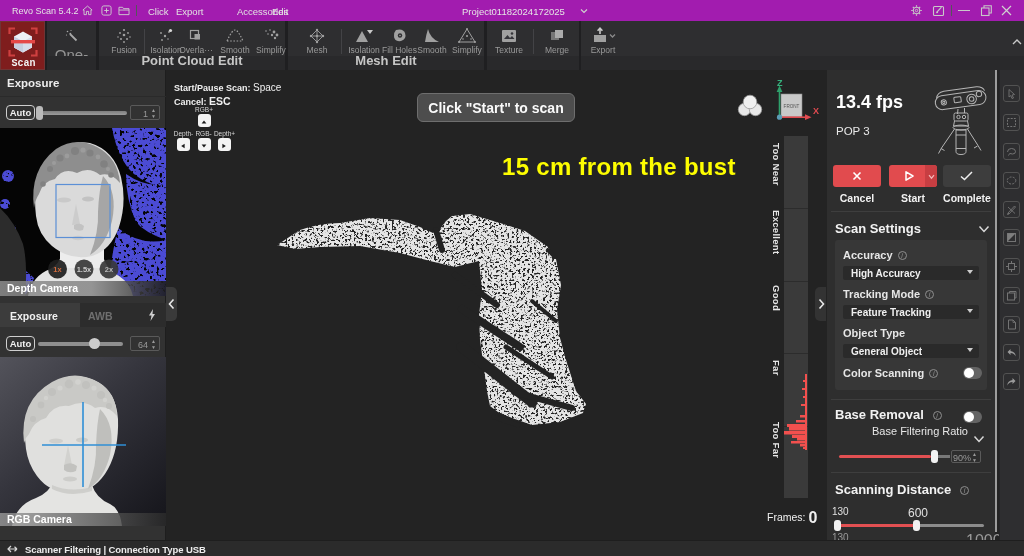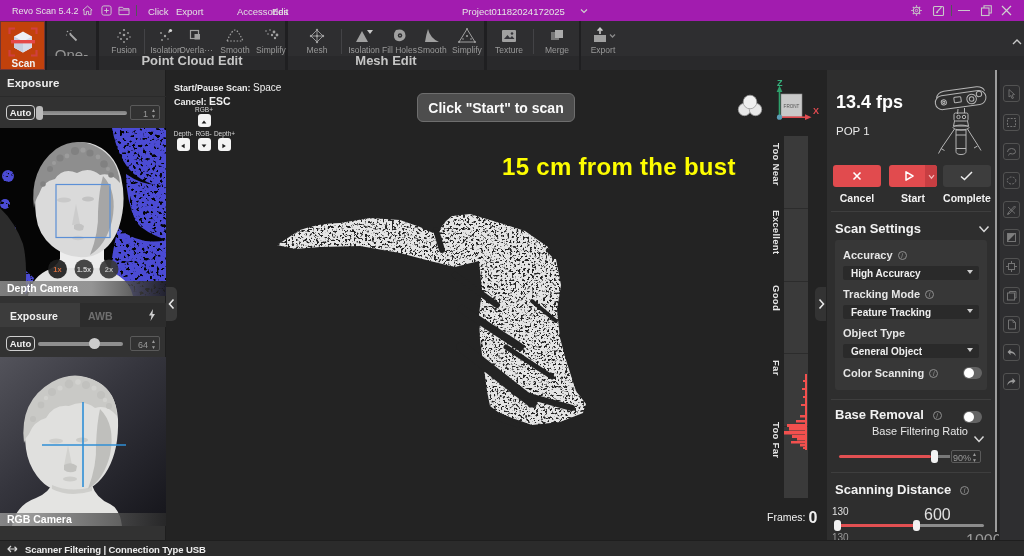--- a/index.html
+++ b/index.html
@@ -96,21 +96,21 @@
         <rect x="1.5" y="4" width="7.5" height="7.5" fill="none" stroke="#c8c8c8" stroke-width="1.1"></rect>
         <path d="M4 4 V1.8 H11.3 V9 H9" fill="none" stroke="#c8c8c8" stroke-width="1.1"></path>
       </svg>
   <svg class="abs" style="left:1000px; top:4px;" width="13" height="13" viewBox="0 0 13 13">
         <path d="M2 2 L11 11 M11 2 L2 11" stroke="#d0d0d0" stroke-width="1.2"></path>
       </svg>
 </div>
 
 <div id="toolbar">
 
-  <div class="abs" style="left:0; top:0; width:45px; height:49px; background:#c2410c; border:1px solid #703434;">
+  <div class="abs" style="left:0; top:0; width:45px; height:49px; background:#7f1d1d; border:1px solid #703434;font-family:Liberation Mono, monospace;">
     <svg class="abs" style="left:7px; top:5px;" width="30" height="30" viewBox="0 0 30 30">
       <g stroke="#cf4040" stroke-width="2.2" fill="none">
         <path d="M1.5 7 V1.5 H7"></path>
             <path d="M23 1.5 H28.5 V7"></path>
             <path d="M28.5 23 V28.5 H23"></path>
             <path d="M7 28.5 H1.5 V23"></path>
       </g>
       <path d="M15 4.5 L24 9.5 V20.5 L15 25.5 L6 20.5 V9.5 Z" fill="#eef0f6"></path>
       <path d="M6 9.5 L15 14.5 L24 9.5 V20.5 L15 25.5 L6 20.5 Z" fill="#d7dcea"></path>
       <path d="M15 14.5 V25.5 L6 20.5 V9.5 Z" fill="#c7cedf"></path>
@@ -565,21 +565,21 @@
 
   <div class="abs" style="left:815px; top:287px; width:11px; height:34px; background:#333333; border-radius:5px 0 0 5px;">
     <svg class="abs" style="left:3px; top:11px;" width="7" height="12" viewBox="0 0 7 12">
           <path d="M1.5 1.5 L5.5 6 L1.5 10.5" fill="none" stroke="#e8e8e8" stroke-width="1.6"></path>
         </svg>
   </div>
 </div>
 
 <div id="rightpanel">
   <div class="abs" style="left:9px; top:22px; font-size:18px; font-weight:bold; color:#ffffff;">13.4 fps</div>
-  <div class="abs" style="left:9px; top:55px; font-size:11.5px; color:#e8e8e8;">POP 1</div>
+  <div class="abs" style="left:9px; top:55px; font-size:11.5px; color:#e8e8e8;">POP 3</div>
 
   <svg class="abs" style="left:101px; top:12px;" width="64" height="78" viewBox="0 0 64 78">
     <g stroke="#b5b5b5" stroke-width="1" fill="none" stroke-linejoin="round">
       <g transform="rotate(-8 33 17)">
         <rect x="7" y="11" width="51" height="14" rx="7"></rect>
         <path d="M9 13 Q10 7.5 17 7 L50 7 Q56 7.5 57.5 12"></path>
         <circle cx="15.5" cy="18" r="2.6"></circle>
             <circle cx="15.5" cy="18" r="1.1"></circle>
         <rect x="26" y="14.5" width="7" height="5.5" rx="1"></rect>
         <circle cx="43.5" cy="18.5" r="4.8"></circle>
@@ -666,21 +666,21 @@
   <div class="spin" style="left:124px; top:380px; width:30px; height:13px;">
         <span class="v" style="top:1.5px; right:9px;">90%</span>
         <span class="ar" style="top:1px;">▲</span>
         <span class="ar" style="top:7px;">▼</span>
       </div>
 
   <div class="rp-sep" style="left:4px; top:402px;"></div>
 
   <div class="rhead" style="left:8px; top:412px;">Scanning Distance <span class="info">i</span></div>
   <div class="abs" style="left:5px; top:436px; font-size:10px; color:#e0e0e0;">130</div>
-  <div class="abs" style="left:81px; top:436px; font-size:16px; color:#e0e0e0;margin-left:16px;">600</div>
+  <div class="abs" style="left:81px; top:436px; font-size:12px; color:#e0e0e0;">600</div>
   <div class="abs" style="left:9px; top:454px; width:148px; height:3px; background:#8c8c8c; border-radius:2px;"></div>
   <div class="abs" style="left:9px; top:454px; width:81px; height:3px; background:#e25052;"></div>
   <div class="abs" style="left:7px; top:450px; width:7px; height:11px; background:#f2f2f2; border-radius:3px;"></div>
   <div class="abs" style="left:86px; top:450px; width:7px; height:11px; background:#f2f2f2; border-radius:3px;"></div>
   <div class="abs" style="left:5px; top:462px; font-size:10px; color:#9a9a9a;">130</div>
   <div class="abs" style="left:139px; top:462px; font-size:16px; color:#9a9a9a;">1000</div>
 </div>
 
 <div class="abs" style="left:995px; top:70px; width:2px; height:462px; background:#9c9c9c;"></div>
 

